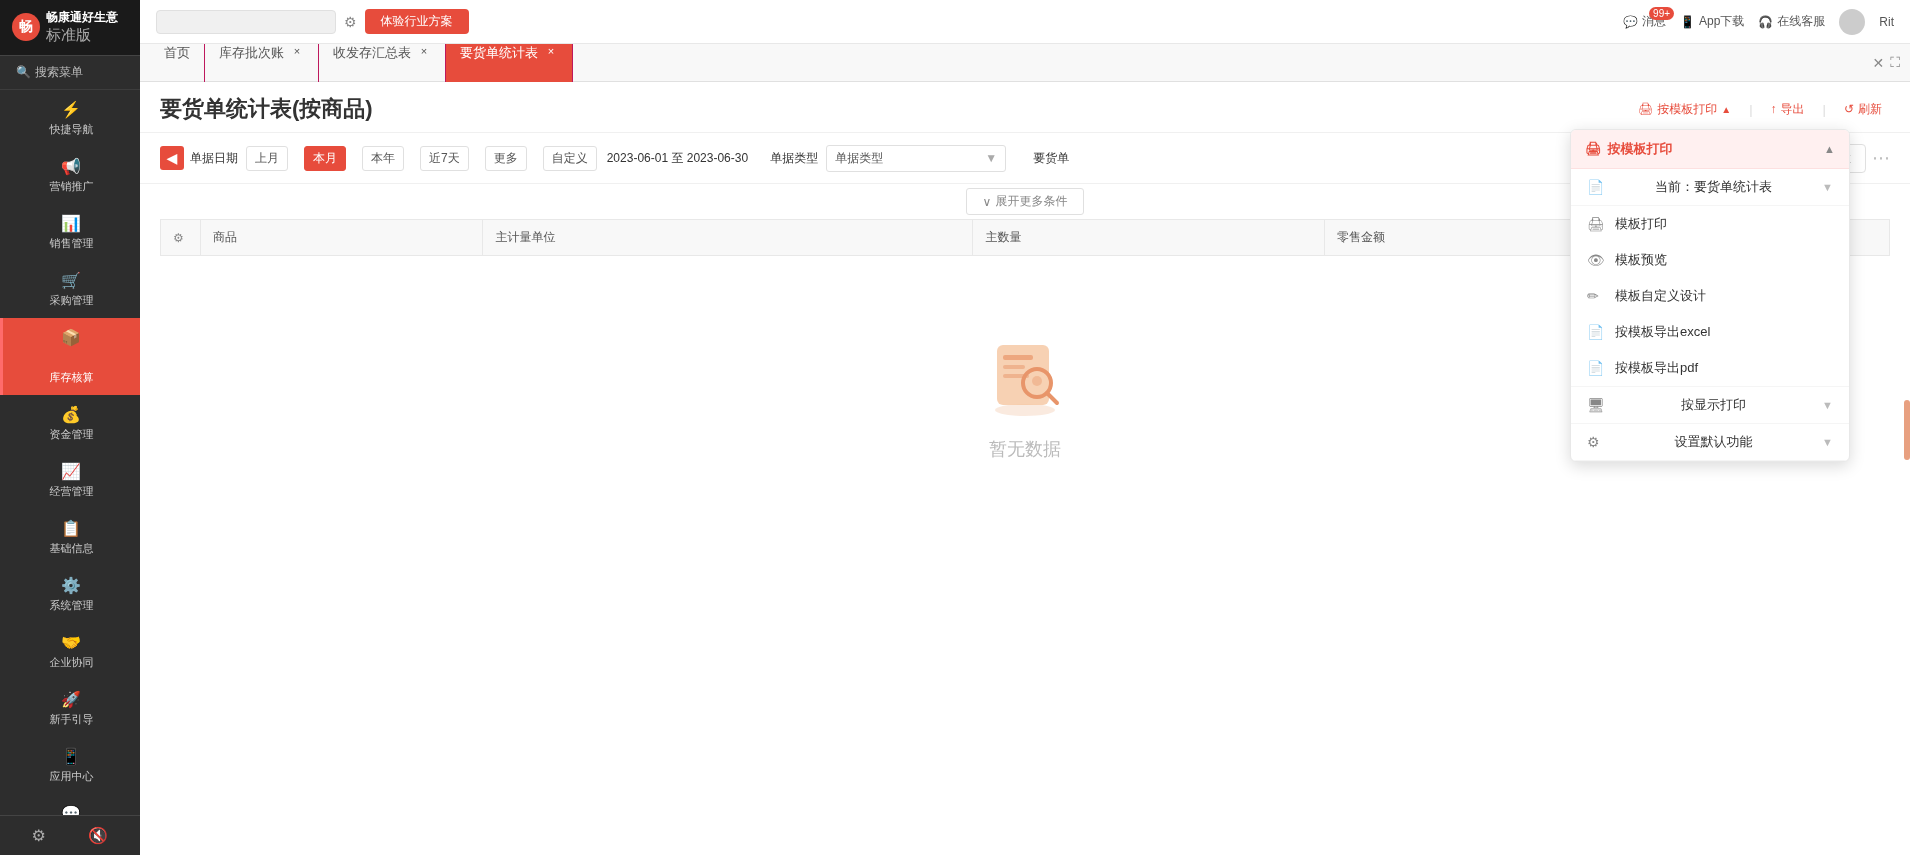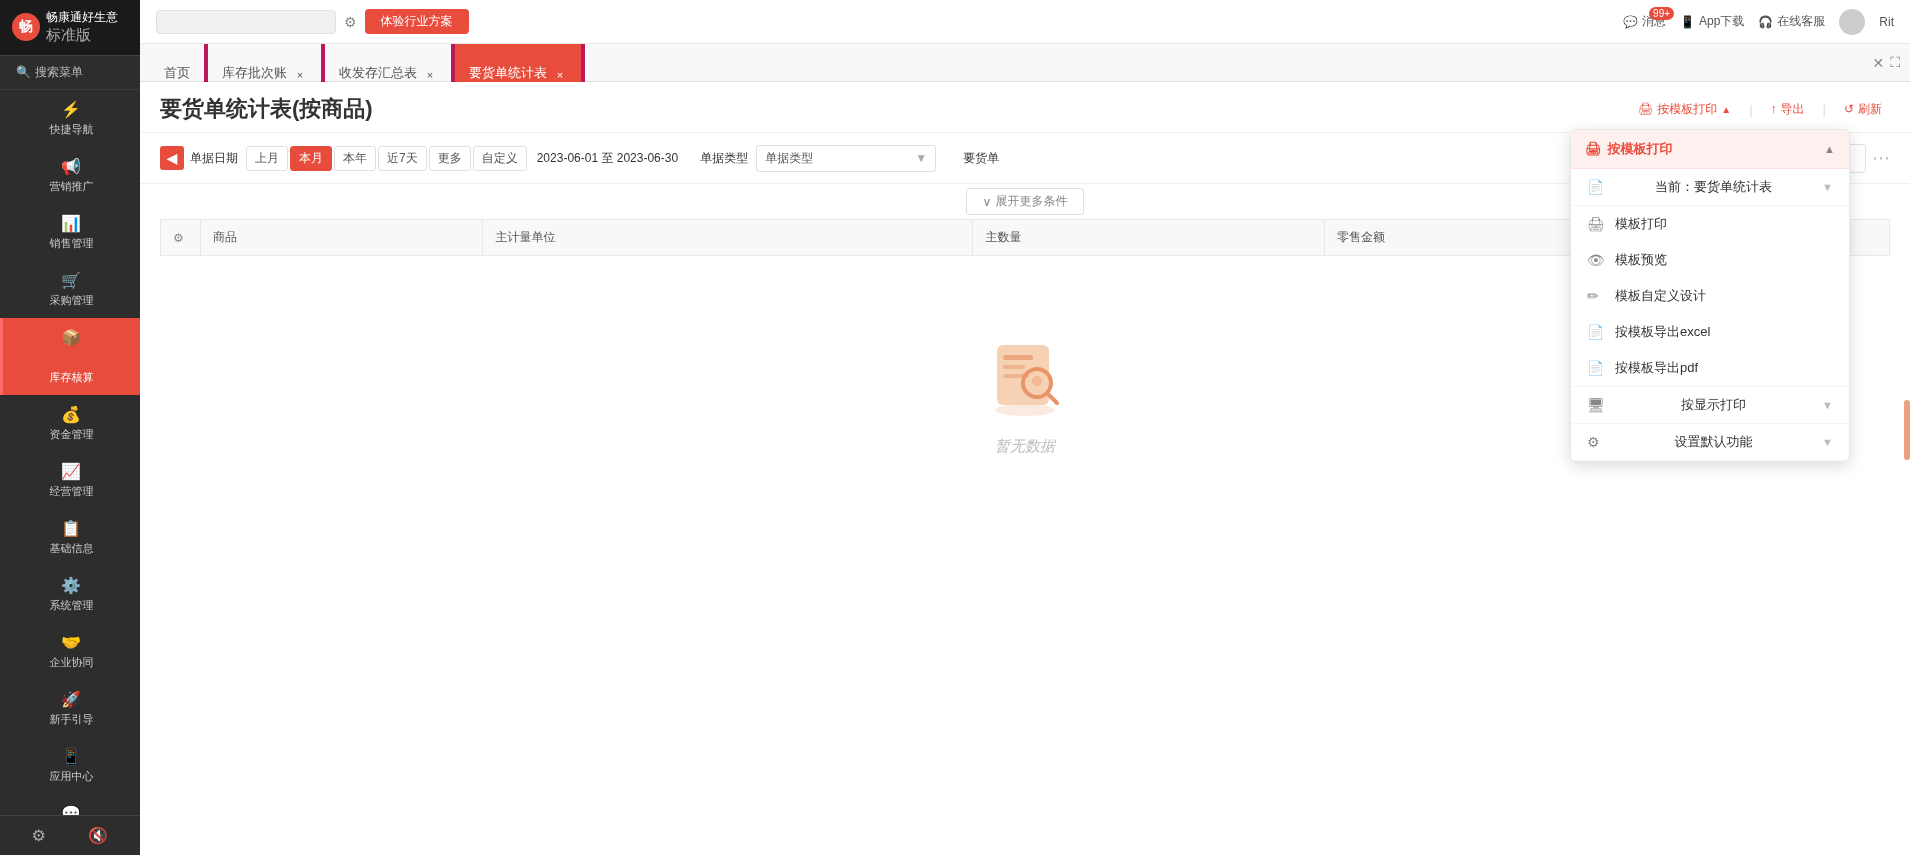--- a/index.html
+++ b/index.html
@@ -23,21 +23,21 @@
       border-bottom: 1px solid #444;
     }
     .sidebar-logo-icon {
       width: 28px; height: 28px;
       background: #e74c3c;
       border-radius: 50%;
       display: flex; align-items: center; justify-content: center;
       color: white; font-size: 14px; font-weight: bold;
       margin-right: 6px; flex-shrink: 0;
     }
-    .sidebar-logo-text { font-size: 12px; color: #fff; line-height: 1.3; }
+    .sidebar-logo-text { font-size: 12px; color: #fff; line-height: 1.3; font-weight: bold; }
     .sidebar-logo-badge { font-size: 15px; color: #aaa; }
     .sidebar-search {
       display: flex; align-items: center;
       padding: 8px 12px;
       border-bottom: 1px solid #3d3d3d;
       cursor: pointer;
     }
     .sidebar-search span { color: #bbb; font-size: 12px; margin-left: 4px; }
     .sidebar-nav { flex: 1; overflow-y: auto; }
     .sidebar-item {
@@ -89,26 +89,26 @@
 
     
     .tabbar {
       display: flex; align-items: center;
       background: #f8f8f8;
       border-bottom: 1px solid #e0e0e0;
       padding: 0 10px;
       height: 38px;
     }
     .tab {
-      display: flex; align-items: flex-end;
+      display: flex; align-items: flex-start;
       padding: 0 14px; height: 38px;
       cursor: pointer;
       font-size: 13px;
       color: #555;
-      border-right: 4px solid #be185d;
+      border-right: 1px solid #be185d;
       position: relative;
     }
     .tab.active { background: #e74c3c; color: #fff; }
     .tab .tab-close {
       margin-left: 6px; font-size: 11px; cursor: pointer;
       width: 14px; height: 14px; display: flex; align-items: center; justify-content: center;
       border-radius: 50%;
     }
     .tab-window-controls { display: flex; align-items: center; gap: 6px; margin-left: auto; }
     .tab-window-btn { cursor: pointer; color: #888; font-size: 14px; }
@@ -162,21 +162,21 @@
     .dropdown-item-arrow { color: #bbb; font-size: 11px; }
 
     
     .filter-bar {
       display: flex; align-items: center; flex-wrap: wrap;
       padding: 10px 20px;
       border-bottom: 1px solid #f0f0f0;
       gap: 8px;
     }
     .filter-label { font-size: 12px; color: #333; margin-right: 2px; }
-    .filter-date-group { display: flex; align-items: center; gap: 2px; }
+    .filter-date-group { display: flex; align-items: center; gap: 16px; }
     .date-btn {
       padding: 3px 8px; font-size: 12px; cursor: pointer;
       border: 1px solid #e0e0e0; border-radius: 3px; color: #555;
       background: #fff;
     }
     .date-btn.active { background: #e74c3c; color: #fff; border-color: #e74c3c; }
     .date-range { font-size: 12px; color: #333; margin-left: 4px; }
     .filter-select {
       display: flex; align-items: center; gap: 4px;
       border: 1px solid #e0e0e0; border-radius: 3px;
@@ -214,21 +214,21 @@
     }
     .data-table td {
       border: 1px solid #f0f0f0; padding: 9px 12px;
       font-size: 12px; color: #333;
     }
     .table-settings-icon { color: #888; cursor: pointer; }
 
     
     .empty-state {
       display: flex; flex-direction: column; align-items: center; justify-content: center;
-      padding: 60px 0; color: #bbb; font-size: 15px; font-style: italic;
+      padding: 60px 0; color: #bbb; font-size: 18px;
     }
     .empty-icon {
       width: 100px; height: 100px;
       margin-bottom: 12px;
     }
 
     
     ::-webkit-scrollbar { width: 6px; height: 6px; }
     ::-webkit-scrollbar-track { background: #f0f0f0; }
     ::-webkit-scrollbar-thumb { background: #ccc; border-radius: 3px; }

